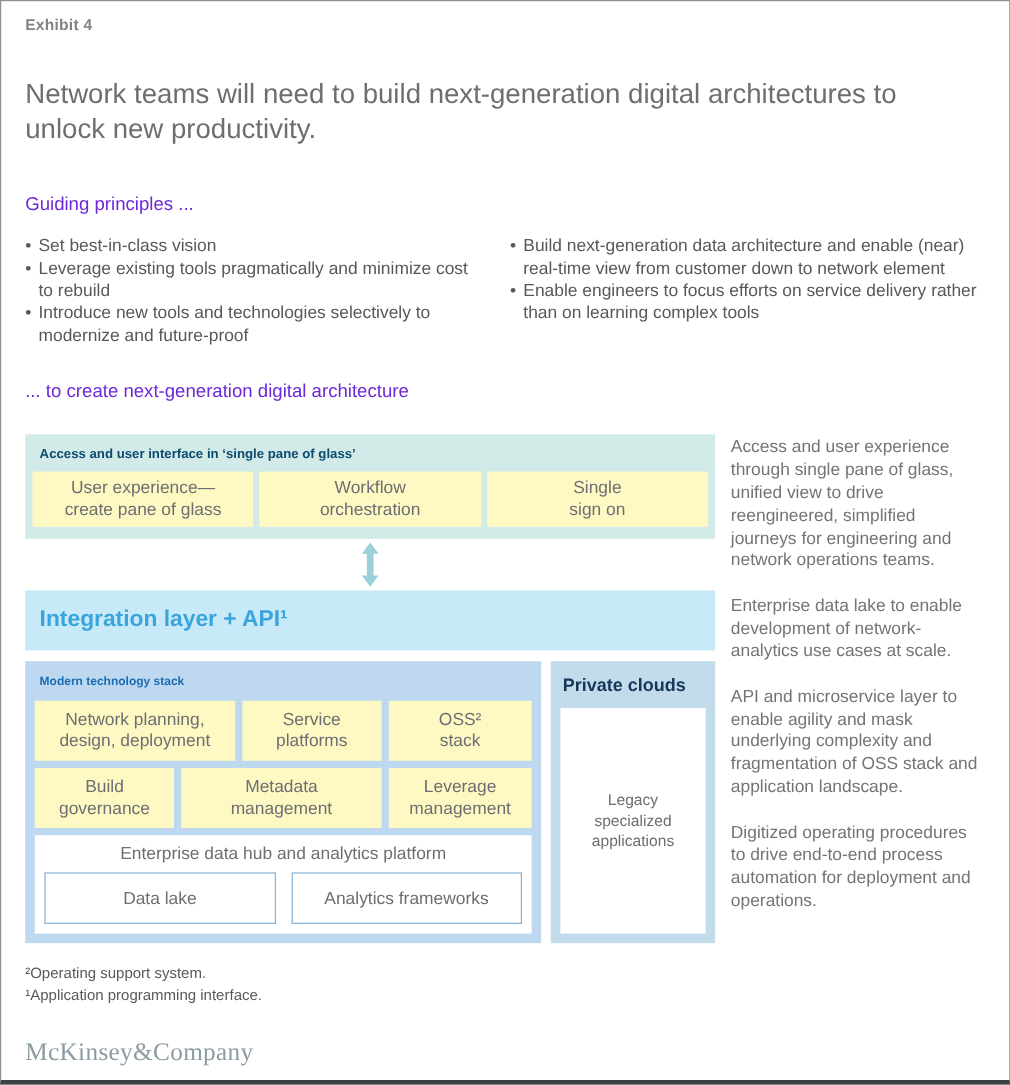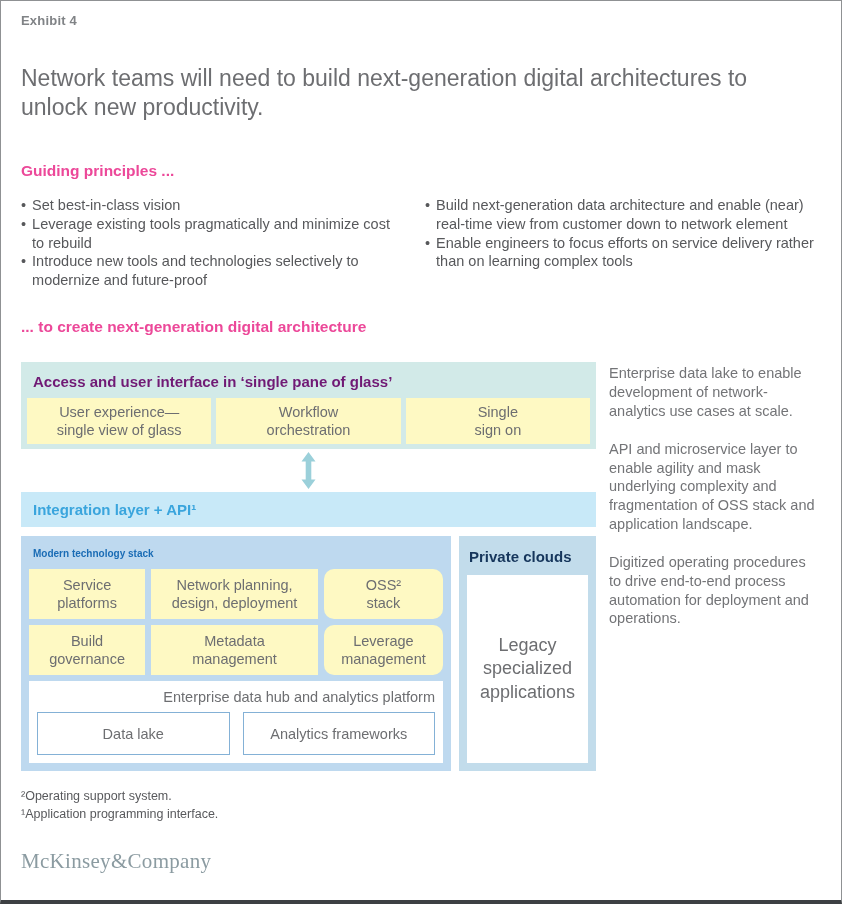--- a/index.html
+++ b/index.html
@@ -22,21 +22,21 @@
   }
 
   .page-title {
     margin-top: 36px;
     font-size: 23px; line-height: 1.26; font-weight: 400;
     color: #6d6e71;
     max-width: 792px;
   }
 
   .section-heading {
-    font-size: 15.5px; font-weight: bold; color: #ec4899;
+    font-size: 15.5px; font-weight: normal; color: #6d28d9;
   }
   .guiding-heading { margin-top: 40px; }
   .arch-heading { margin-top: 28px; }
 
   .bullets-row {
     margin-top: 16px;
     display: flex; gap: 26px;
   }
   .bullet-col { list-style: none; }
   .bullet-col.left { width: 378px; }
@@ -47,65 +47,65 @@
   }
   .bullet-marker { flex: 0 0 auto; color: #57585b; }
 
   .diagram-row { margin-top: 26px; display: flex; }
   .diagram-col { width: 575px; flex: 0 0 auto; }
 
   
   .access-box { background: #d2eae8; height: 87px; }
   .access-header {
     padding: 11px 12px 8px 12px;
-    font-size: 15px; font-weight: bold; color: #701a75;
+    font-size: 11px; font-weight: bold; color: #0c4a6e;
   }
   .access-cells { display: flex; gap: 5px; padding: 0 6px; }
   .cell {
     background: #fef9c3;
     display: flex; flex-direction: column; justify-content: center; align-items: center;
     text-align: center;
     font-size: 14.5px; line-height: 1.28; color: #6d6e71;
   }
   .access-cells .cell { height: 46px; flex: 1 1 0; }
 
   
   .arrow-gap { height: 43px; display: flex; justify-content: center; align-items: center; }
 
   
   .integration-box {
-    background: #c8e9f8; height: 35px;
+    background: #c8e9f8; height: 50px;
     display: flex; align-items: center; padding-left: 12px;
-    font-size: 15px; font-weight: bold; color: #3aa5dd;
+    font-size: 19px; font-weight: bold; color: #3aa5dd;
   }
 
   
   .stack-row { margin-top: 9px; display: flex; gap: 8px; height: 235px; }
 
   .modern-box {
     background: #bed9ef; width: 430px; flex: 0 0 auto;
     padding: 8px; display: flex; flex-direction: column;
   }
   .modern-header {
     font-size: 10px; font-weight: bold; color: #1a6cb5;
     padding: 4px 4px 10px 4px;
   }
   .stack-grid-row { display: flex; gap: 6px; margin-bottom: 6px; }
   .stack-grid-row .cell { height: 50px; }
   .cell.c1 { flex: 117 1 0; }
   .cell.c2 { flex: 168 1 0; }
-  .cell.c3 { flex: 120 1 0; border-radius: 10px; }
+  .cell.c3 { flex: 120 1 0; }
 
   .hub-box {
     background: #ffffff; flex: 1 1 auto;
     padding: 6px 8px 8px 8px;
     display: flex; flex-direction: column;
   }
   .hub-title {
-    text-align: right; font-size: 14.5px; color: #6d6e71;
+    text-align: center; font-size: 14.5px; color: #6d6e71;
     padding: 2px 0 7px 0;
   }
   .hub-cells { display: flex; gap: 13px; flex: 1 1 auto; }
   .hub-cell {
     flex: 1 1 0; border: 1.5px solid #84b1d6; background: #ffffff;
     display: flex; align-items: center; justify-content: center;
     font-size: 14.5px; color: #6d6e71;
   }
 
   .private-box {
@@ -113,21 +113,21 @@
     padding: 8px; display: flex; flex-direction: column;
   }
   .private-header {
     font-size: 15px; font-weight: bold; color: #16365c;
     padding: 4px 2px 10px 2px;
   }
   .private-cell {
     background: #ffffff; flex: 1 1 auto;
     display: flex; align-items: center; justify-content: center;
     text-align: center;
-    font-size: 18px; line-height: 1.3; color: #6d6e71;
+    font-size: 13px; line-height: 1.3; color: #6d6e71;
     padding: 12px 10px;
   }
 
   
   .side-notes { margin-left: 13px; width: 216px; padding-top: 2px; }
   .side-note {
     font-size: 14.5px; line-height: 1.3; color: #737477;
     margin-bottom: 19px;
   }
 
@@ -181,21 +181,21 @@
 
   <div class="diagram-row">
 
     <div class="diagram-col">
 
       <div class="access-box">
         <div class="access-header">Access and user interface in ‘single pane of glass’</div>
         <div class="access-cells">
           <div class="cell">
             <span>User experience—</span>
-            <span>single view of glass</span>
+            <span>create pane of glass</span>
           </div>
           <div class="cell">
             <span>Workflow</span>
             <span>orchestration</span>
           </div>
           <div class="cell">
             <span>Single</span>
             <span>sign on</span>
           </div>
         </div>
@@ -210,27 +210,27 @@
       <div class="integration-box">
         <span>Integration layer + API¹</span>
       </div>
 
       <div class="stack-row">
 
         <div class="modern-box">
           <div class="modern-header">Modern technology stack</div>
 
           <div class="stack-grid-row">
+            <div class="cell c2">
+              <span>Network planning,</span>
+              <span>design, deployment</span>
+            </div>
             <div class="cell c1">
               <span>Service</span>
               <span>platforms</span>
-            </div>
-            <div class="cell c2">
-              <span>Network planning,</span>
-              <span>design, deployment</span>
             </div>
             <div class="cell c3">
               <span>OSS²</span>
               <span>stack</span>
             </div>
           </div>
 
           <div class="stack-grid-row">
             <div class="cell c1">
               <span>Build</span>
@@ -257,20 +257,21 @@
 
         <div class="private-box">
           <div class="private-header">Private clouds</div>
           <div class="private-cell">Legacy specialized applications</div>
         </div>
 
       </div>
     </div>
 
     <div class="side-notes">
+      <p class="side-note">Access and user experience through single pane of glass, unified view to drive reengineered, simplified journeys for engineering and network operations teams.</p>
       <p class="side-note">Enterprise data lake to enable development of network-analytics use cases at scale.</p>
       <p class="side-note">API and microservice layer to enable agility and mask underlying complexity and fragmentation of OSS stack and application landscape.</p>
       <p class="side-note">Digitized operating procedures to drive end-to-end process automation for deployment and operations.</p>
     </div>
 
   </div>
 
   <div class="footnotes">
     <div>²Operating support system.</div>
     <div>¹Application programming interface.</div>

